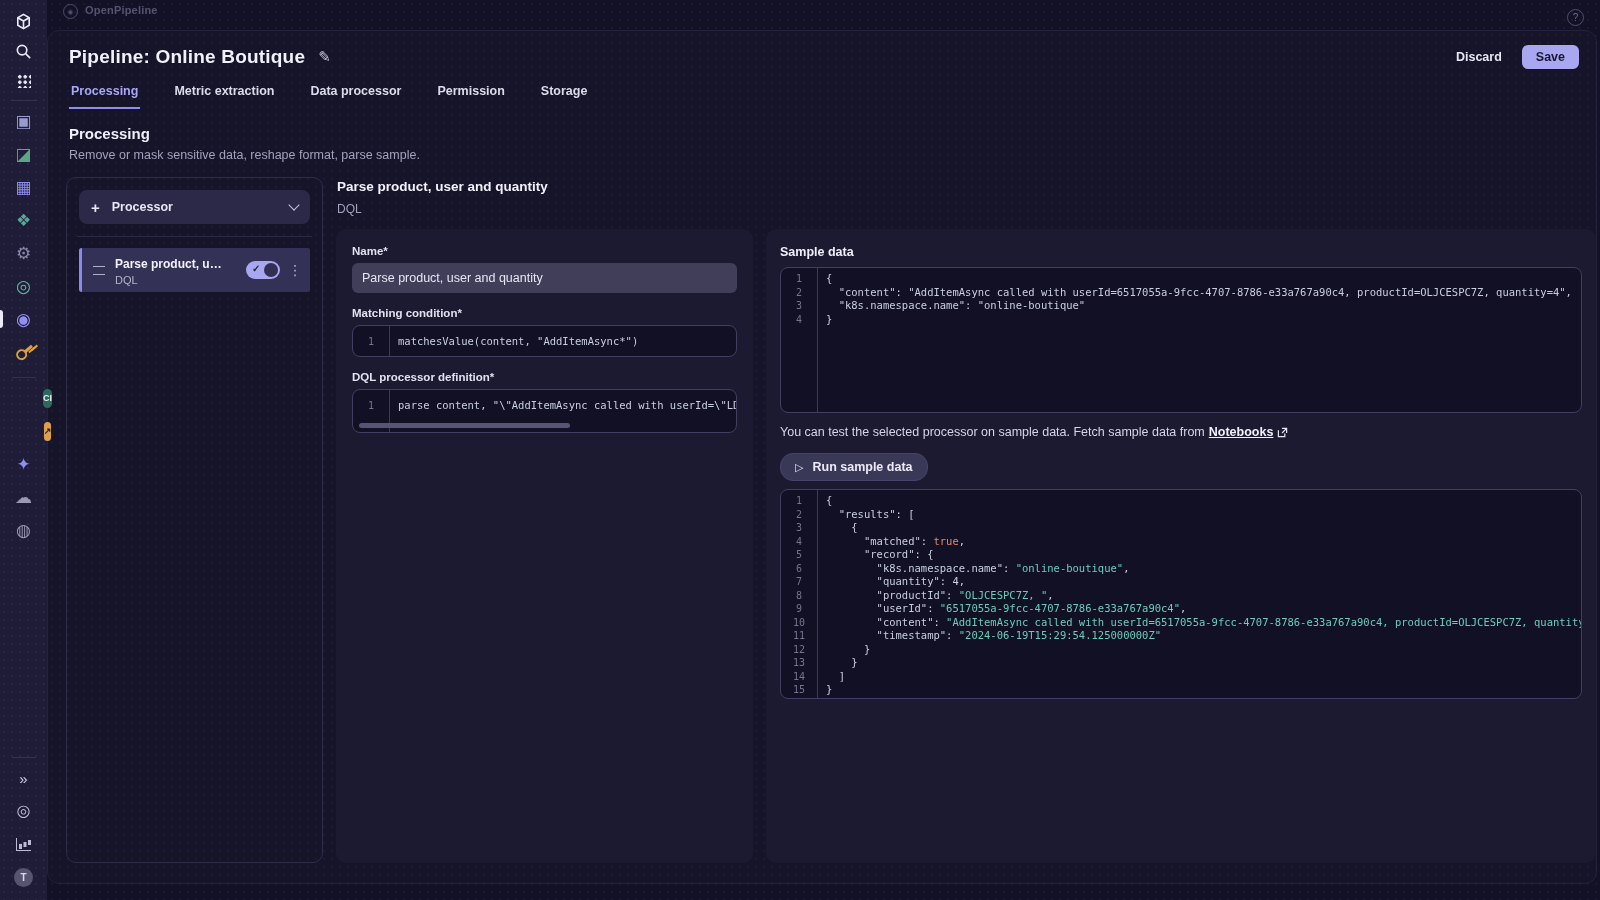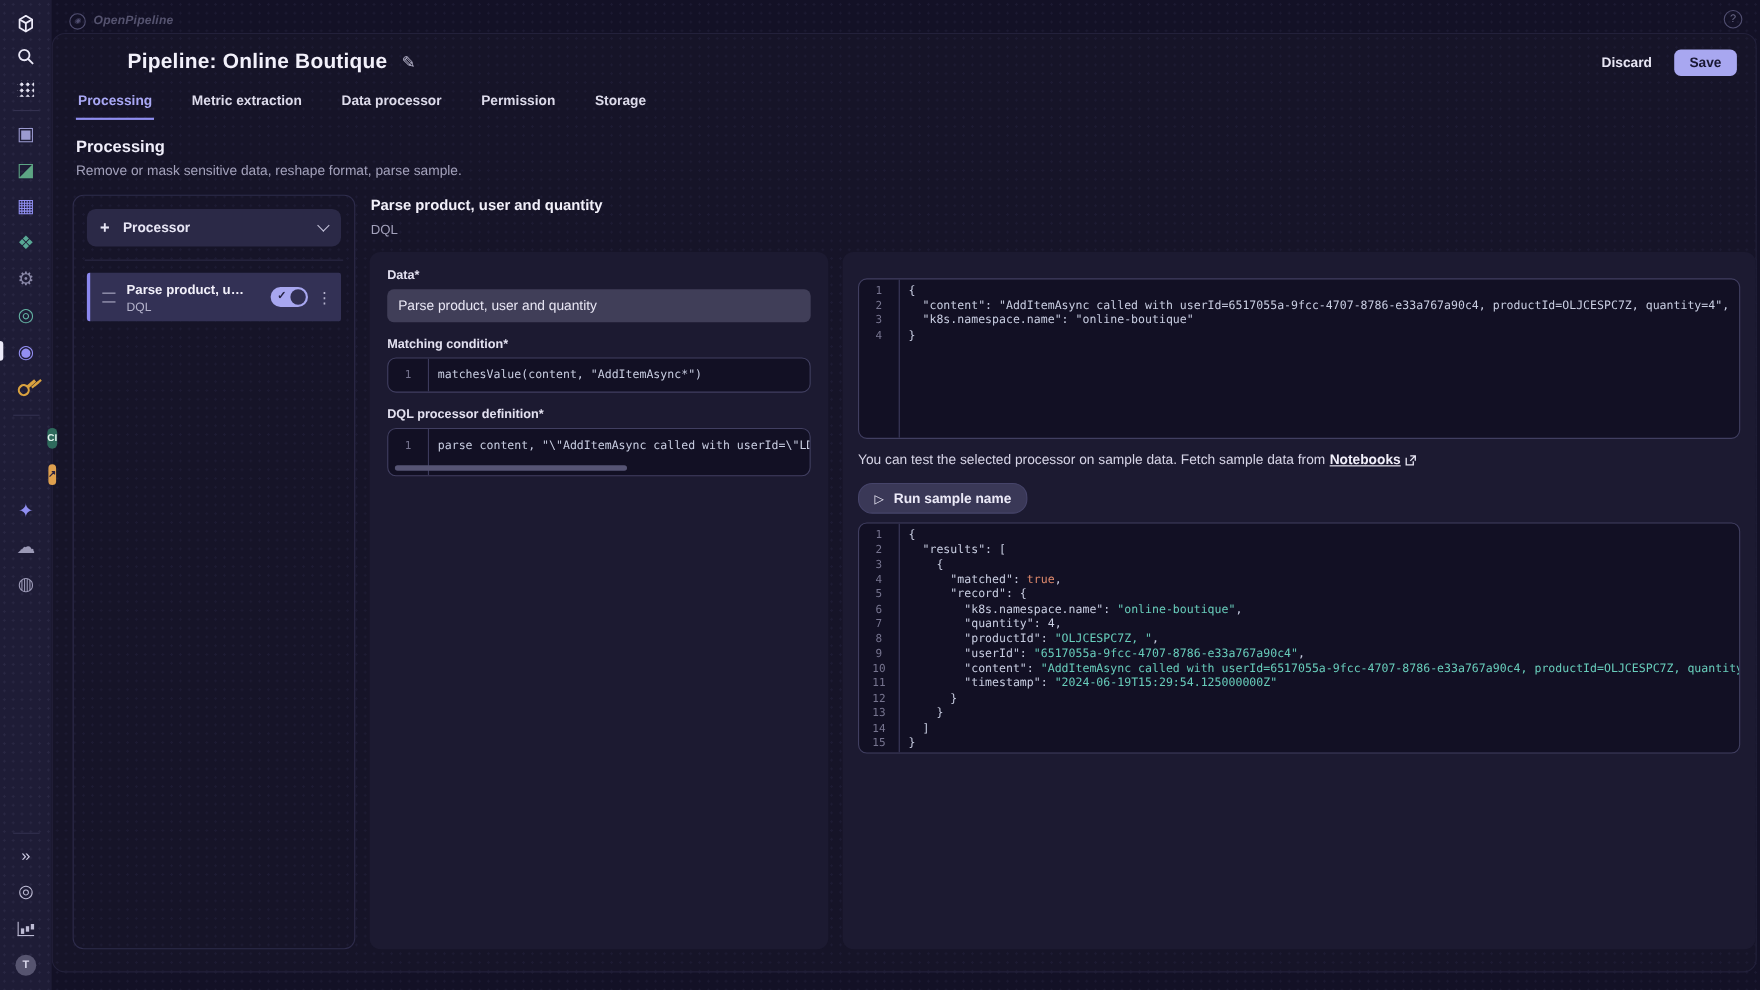--- a/index.html
+++ b/index.html
@@ -1,21 +1,21 @@
 <!DOCTYPE html>
 <html><head>
 <meta charset="utf-8">
 <style>
   html,body{margin:0;padding:0;width:1600px;height:900px;overflow:hidden;
     background:#131126;font-family:"Liberation Sans",sans-serif;
     -webkit-font-smoothing:antialiased;}
   body{background-image:radial-gradient(#1c1a32 1px,transparent 1.2px);background-size:8px 8px;}
 
   
-  .topbar{position:absolute;left:47px;top:4px;right:0;height:30px;display:flex;align-items:center;font-style:italic;}
+  .topbar{position:absolute;left:47px;top:4px;right:0;height:30px;display:flex;align-items:flex-start;}
   .tb-badge{width:13px;height:13px;border:1.5px solid #504e70;border-radius:50%;margin-left:16px;
     display:flex;align-items:center;justify-content:center;color:#504e70;font-size:7px;}
   .tb-label{color:#55536f;font-size:11px;font-weight:bold;margin-left:7px;letter-spacing:.2px;}
   .tb-help{position:absolute;right:16px;top:9px;width:15px;height:15px;border:1.5px solid #504e70;
     border-radius:50%;color:#6e6c8c;font-size:10px;display:flex;align-items:center;justify-content:center;}
 
   
   .rail{position:absolute;left:0;top:0;width:47px;height:900px;background:#1e1c36;
     background-image:radial-gradient(#292743 1px,transparent 1.2px);background-size:8px 8px;
     display:flex;flex-direction:column;align-items:center;z-index:5;}
@@ -38,21 +38,21 @@
   .shp-chart{width:14px;height:12px;border-left:1.5px solid #bdbbd4;border-bottom:1.5px solid #bdbbd4;position:relative;}
   .shp-chart::after{content:"";position:absolute;left:2px;bottom:1px;width:3px;height:5px;background:#bdbbd4;
     box-shadow:4.5px -2px 0 #bdbbd4,9px -4px 0 #bdbbd4;}
   .avatar{width:19px;height:19px;border-radius:50%;background:#56546f;color:#d9d7ea;font-size:10px;
     font-weight:bold;display:flex;align-items:center;justify-content:center;}
 
   
   .card{position:absolute;left:47px;top:30px;right:3px;bottom:16px;background:#161428;
     background-image:radial-gradient(#1d1b33 1px,transparent 1.2px);background-size:8px 8px;
     border-radius:12px;border:1px solid #23213b;box-sizing:border-box;}
-  .card-head{display:flex;align-items:center;padding:13px 17px 0 21px;margin-left:47px;}
+  .card-head{display:flex;align-items:center;padding:13px 17px 0 21px;}
   .page-title{color:#f2f0fa;font-size:19px;font-weight:bold;letter-spacing:.2px;}
   .pencil{color:#c6c4db;font-size:15px;margin-left:13px;cursor:pointer;}
   .head-spacer{flex:1;}
   .btn-discard{color:#e8e6f4;font-size:12.5px;font-weight:bold;padding:6px 10px;cursor:pointer;}
   .btn-save{background:#a8a7f0;color:#191733;font-size:12.5px;font-weight:bold;border-radius:6px;
     padding:5px 14px;margin-left:10px;cursor:pointer;}
 
   .tab-bar{display:flex;gap:32px;margin:14px 0 0 21px;}
   .tab{font-size:12.5px;font-weight:bold;color:#dddbeb;padding:0 2px 9px;cursor:pointer;}
   .tab.active{color:#a9a8f5;border-bottom:2px solid #8f8ef0;}
@@ -250,21 +250,21 @@
       <span class="kebab">⋮</span>
     </div>
   </div>
 
   <div class="detail-head">
     <div class="detail-title">Parse product, user and quantity</div>
     <div class="detail-sub">DQL</div>
   </div>
 
   <div class="form-panel">
-    <label class="f-label">Data*</label>
+    <label class="f-label">Name*</label>
     <input class="name-input" type="text" value="Parse product, user and quantity" style="">
     <label class="f-label">Matching condition*</label>
     <div class="editor single">
         <div class="gutcol">
           <span class="gut">1</span>
         </div>
         <div class="codecol">
           <span class="cline"><span class="tk-p">matchesValue(content, "AddItemAsync*")</span></span>
         </div>
       </div>
@@ -274,20 +274,21 @@
           <span class="gut">1</span>
         </div>
         <div class="codecol">
           <span class="cline"><span class="tk-p">parse content, "\"AddItemAsync called with userId=\"LD:use</span></span>
         </div>
       <span class="hthumb"></span>
     </div>
   </div>
 
   <div class="right-panel">
+    <div class="rp-title">Sample data</div>
     <div class="editor ed-sample">
         <div class="gutcol">
           <span class="gut">1</span>
           <span class="gut">2</span>
           <span class="gut">3</span>
           <span class="gut">4</span>
         </div>
         <div class="codecol">
           <span class="cline"><span class="tk-p">{</span></span>
           <span class="cline"><span class="tk-p">  "content": "AddItemAsync called with userId=6517055a-9fcc-4707-8786-e33a767a90c4, productId=OLJCESPC7Z, quantity=4",</span></span>
@@ -300,21 +301,21 @@
       <span>You can test the selected processor on sample data. Fetch sample data from</span>
       <a>Notebooks</a>
       <svg class="ext-ico" viewBox="0 0 12 12">
         <path d="M1.5 3.5 L1.5 10.5 L8.5 10.5 L8.5 7" fill="none" stroke="#e8e6f4" stroke-width="1.3"></path>
         <path d="M5.5 1.5 L10.5 1.5 L10.5 6.5 M10.5 1.5 L5.5 6.5" fill="none" stroke="#e8e6f4" stroke-width="1.3"></path>
       </svg>
     </div>
 
     <div class="btn-run">
       <span class="play">▷</span>
-      <span class="lbl">Run sample name</span>
+      <span class="lbl">Run sample data</span>
     </div>
 
     <div class="editor ed-preview">
         <div class="gutcol">
           <span class="gut">1</span>
           <span class="gut">2</span>
           <span class="gut">3</span>
           <span class="gut">4</span>
           <span class="gut">5</span>
           <span class="gut">6</span>

